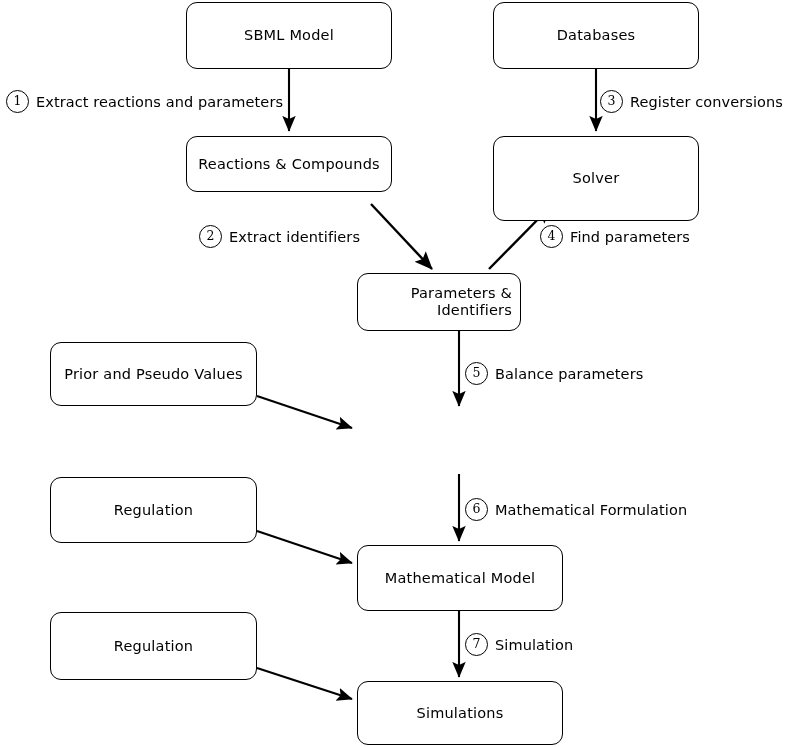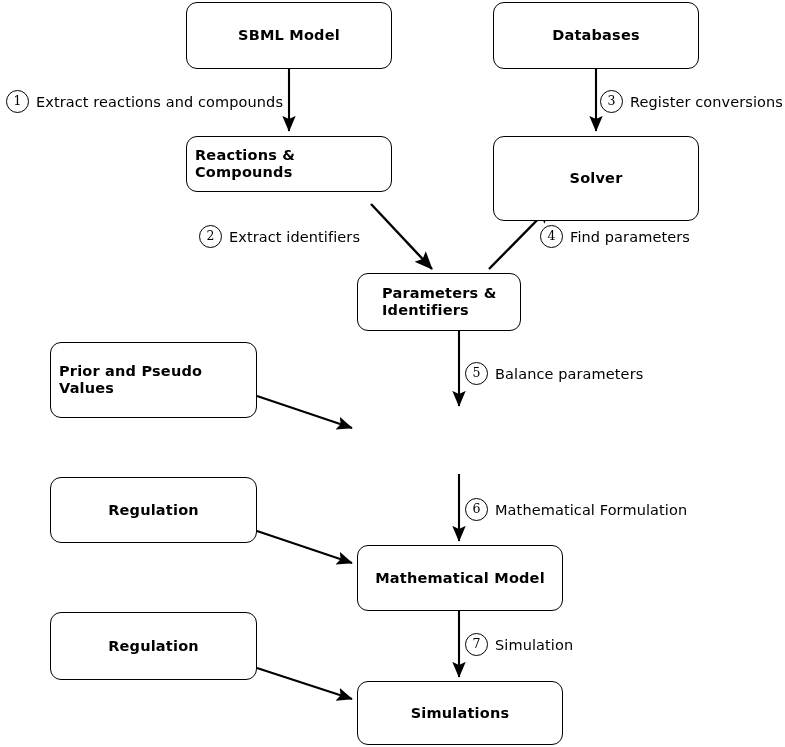--- a/index.html
+++ b/index.html
@@ -28,22 +28,21 @@
   }
   .node {
     position: absolute;
     box-sizing: border-box;
     border: 1.6px solid #000000;
     border-radius: 11px;
     background: #ffffff;
     display: flex;
     align-items: center;
     justify-content: center;
-    text-align: left;
-    font-weight: bold;
+    text-align: right;
   }
   .node-label {
     font-family: "DejaVu Sans", sans-serif;
     font-size: 14.5px;
     color: #000000;
     letter-spacing: 0.2px;
     line-height: 1.15;
     padding: 0 8px;
   }
   .step {
@@ -121,21 +120,21 @@
   </div>
 
   <div class="node" style="left:493px; top:136px; width:206px; height:85px;">
     <span class="node-label">Solver</span>
   </div>
 
   <div class="node" style="left:357px; top:273px; width:164px; height:58px;padding-left:16px;">
     <span class="node-label">Parameters &amp; Identifiers</span>
   </div>
 
-  <div class="node" style="left:50px; top:342px; width:207px; height:76px;">
+  <div class="node" style="left:50px; top:342px; width:207px; height:64px;">
     <span class="node-label">Prior and Pseudo Values</span>
   </div>
 
 
   <div class="node" style="left:50px; top:477px; width:207px; height:66px;">
     <span class="node-label">Regulation</span>
   </div>
 
   <div class="node" style="left:357px; top:545px; width:206px; height:66px;">
     <span class="node-label">Mathematical Model</span>
@@ -144,21 +143,21 @@
   <div class="node" style="left:50px; top:612px; width:207px; height:68px;">
     <span class="node-label">Regulation</span>
   </div>
 
   <div class="node" style="left:357px; top:681px; width:206px; height:64px;">
     <span class="node-label">Simulations</span>
   </div>
 
   <div class="step" style="left:6px; top:90px;">
     <span class="step-badge">1</span>
-    <span class="step-text">Extract reactions and compounds</span>
+    <span class="step-text">Extract reactions and parameters</span>
   </div>
 
   <div class="step" style="left:199px; top:225px;">
     <span class="step-badge">2</span>
     <span class="step-text">Extract identifiers</span>
   </div>
 
   <div class="step" style="left:600px; top:90px;">
     <span class="step-badge">3</span>
     <span class="step-text">Register conversions</span>

